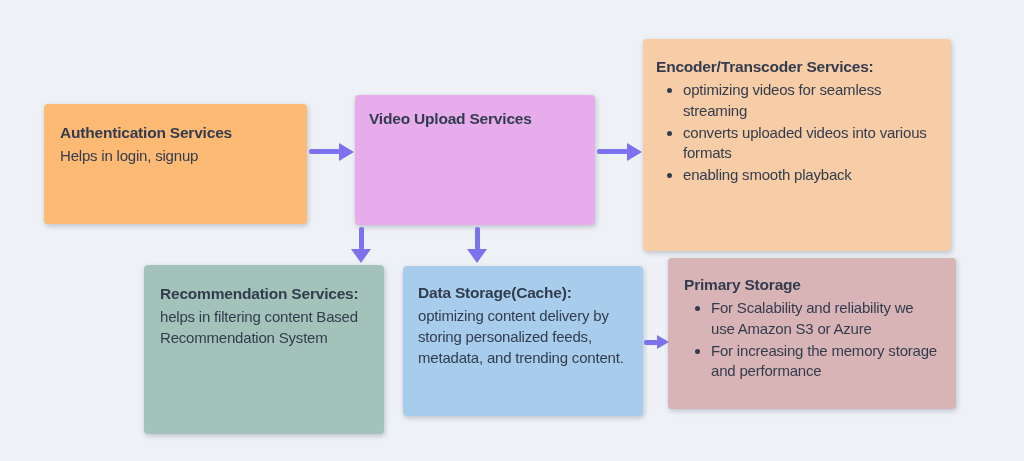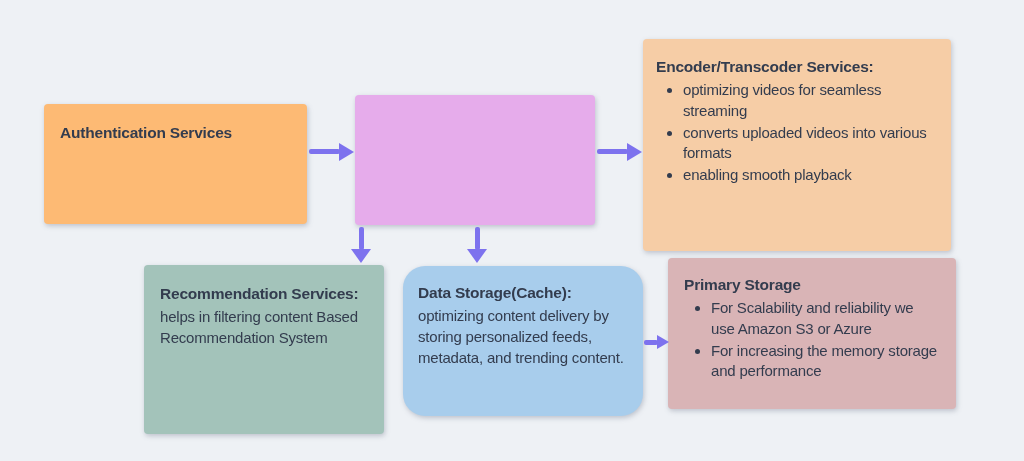--- a/index.html
+++ b/index.html
@@ -85,40 +85,42 @@
   .arrow-video-rec  { left: 351px; top: 227px; }
   .arrow-video-data { left: 467px; top: 227px; }
 </style>
 </head>
 <body>
 
 <div class="canvas" style="background-color: rgb(238, 241, 245);">
 
   <div class="box box-auth" style="background-color: #fdba74;">
     <div class="box-title">Authentication Services</div>
+    <div class="box-body">Helps in login, signup</div>
   </div>
 
   <div class="box box-video" style="background-color: rgb(230, 172, 235);">
+    <div class="box-title">Video Upload Services</div>
   </div>
 
   <div class="box box-encoder" style="background-color: rgb(246, 205, 166);">
     <div class="box-title">Encoder/Transcoder Services:</div>
     <ul class="box-bullets">
       <li>optimizing videos for seamless streaming</li>
       <li>converts uploaded videos into various formats</li>
       <li>enabling smooth playback</li>
     </ul>
   </div>
 
   <div class="box box-rec" style="background-color: rgb(163, 195, 186);">
     <div class="box-title">Recommendation Services:</div>
     <div class="box-body">helps in filtering content Based Recommendation System</div>
   </div>
 
-  <div class="box box-data" style="background-color: rgb(168, 205, 236); border-radius: 22px;">
+  <div class="box box-data" style="background-color: rgb(168, 205, 236);">
     <div class="box-title">Data Storage(Cache):</div>
     <div class="box-body">optimizing content delivery by storing personalized feeds, metadata, and trending content.</div>
   </div>
 
   <div class="box box-primary" style="background-color: rgb(217, 180, 182);">
     <div class="box-title">Primary Storage</div>
     <ul class="box-bullets">
       <li>For Scalability and reliability we use Amazon S3 or Azure</li>
       <li>For increasing the memory storage and performance</li>
     </ul>

